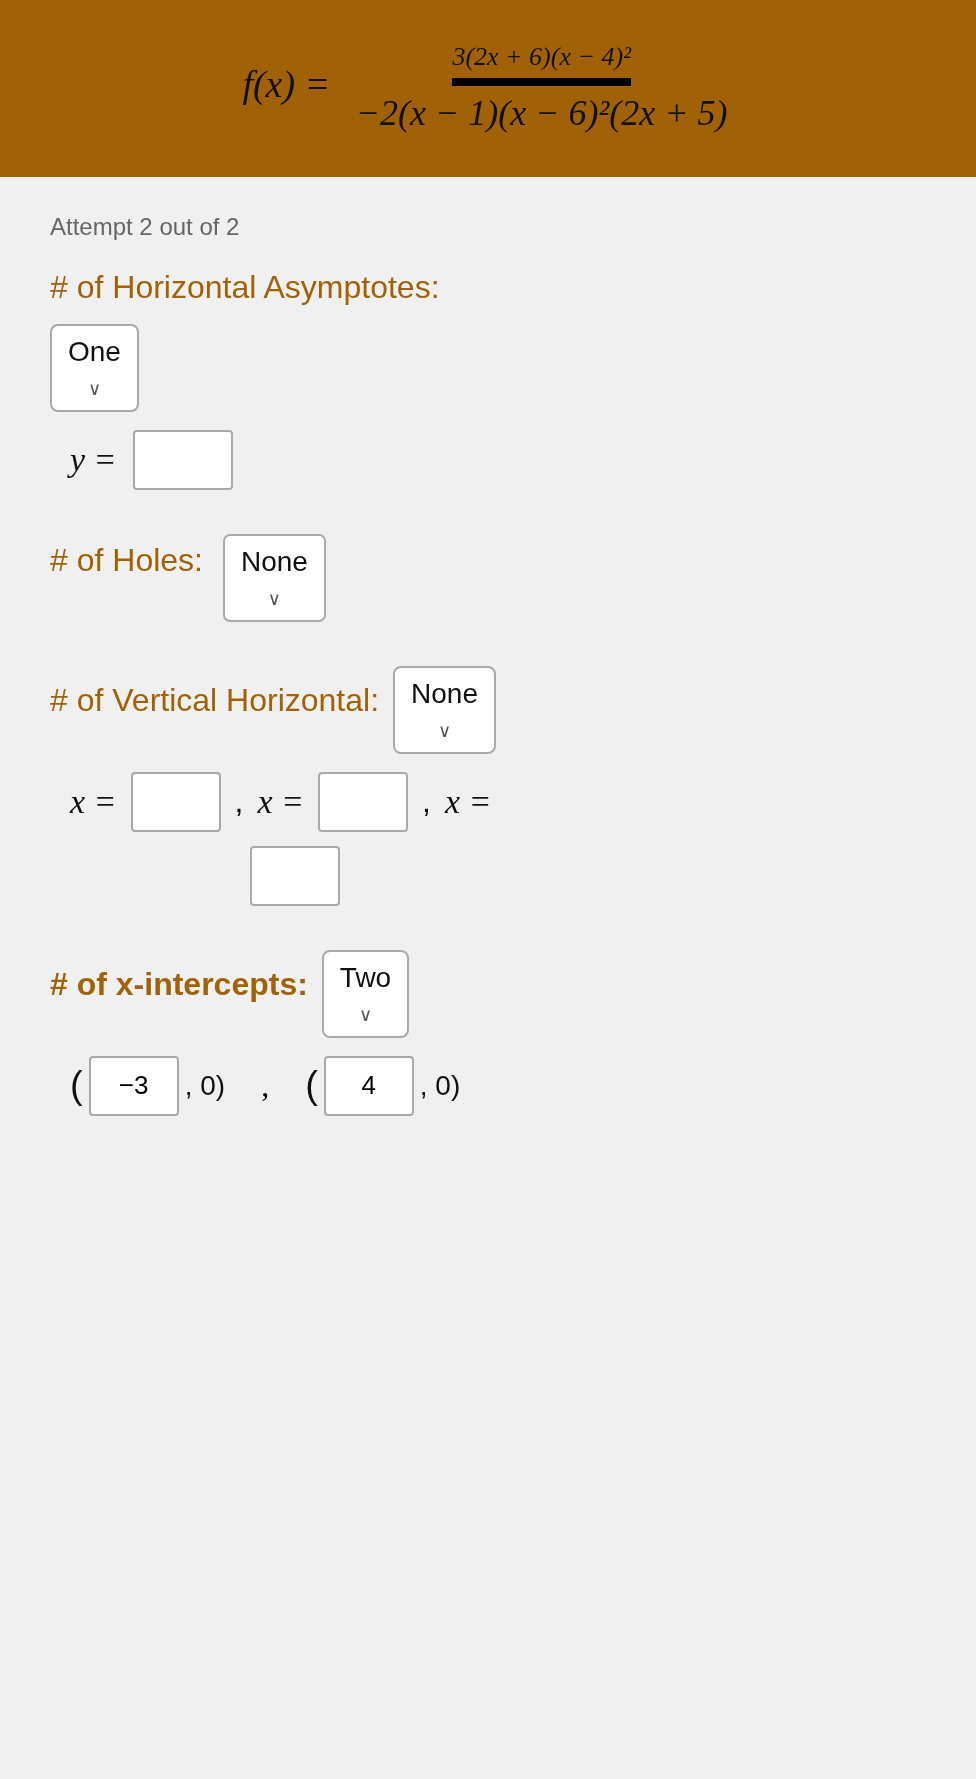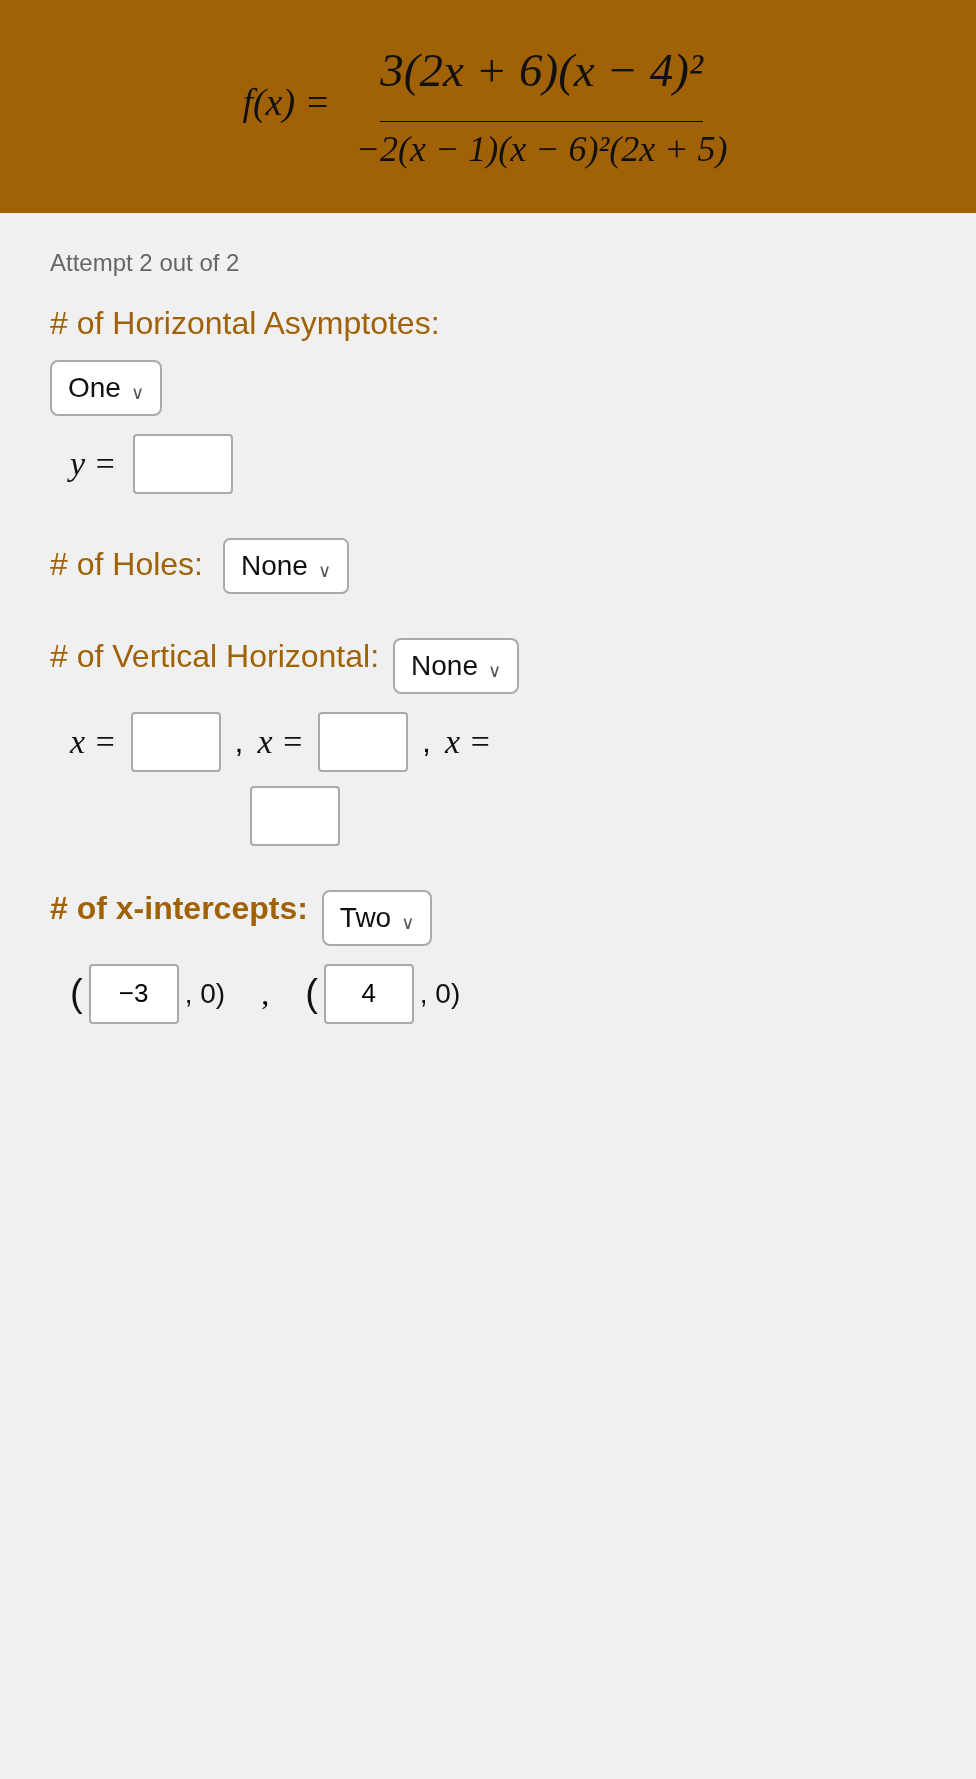--- a/index.html
+++ b/index.html
@@ -27,24 +27,24 @@
       line-height: 1.3;
     }
     .fraction {
       display: inline-flex;
       flex-direction: column;
       align-items: center;
       vertical-align: middle;
       margin: 0 6px;
     }
     .fraction .numerator {
-      border-bottom: 1px solid #000000;
-      padding-bottom: 20px;
+      border-bottom: 8px solid #000000;
+      padding-bottom: 4px;
       text-align: center;
-      font-size: 47px;
+      font-size: 26px;
     }
     .fraction .denominator {
       padding-top: 4px;
       text-align: center;
       font-size: 36px;
     }
     .answer-section {
       width: 100%;
       background: #f0f0f0;
       padding: 36px 50px;
@@ -86,30 +86,31 @@
     }
     .question-label {
       font-size: 32px;
       font-family: Arial, sans-serif;
       color: #a16207;
       margin-bottom: 18px;
       font-style: normal;
     }
     .select-wrapper {
       display: inline-flex;
-      align-items: flex-end;
+      align-items: center;
       border: 2px solid #aaa;
       border-radius: 8px;
       background: #fff;
       padding: 10px 16px;
       font-size: 28px;
       font-family: Arial, sans-serif;
       color: #111;
       cursor: pointer;
       gap: 10px;
+      flex-direction: column;
     }
     .chevron {
       font-size: 18px;
       color: #555;
     }
     .input-box {
       border: 2px solid #aaa;
       border-radius: 4px;
       background: #fff;
       width: 100px;

